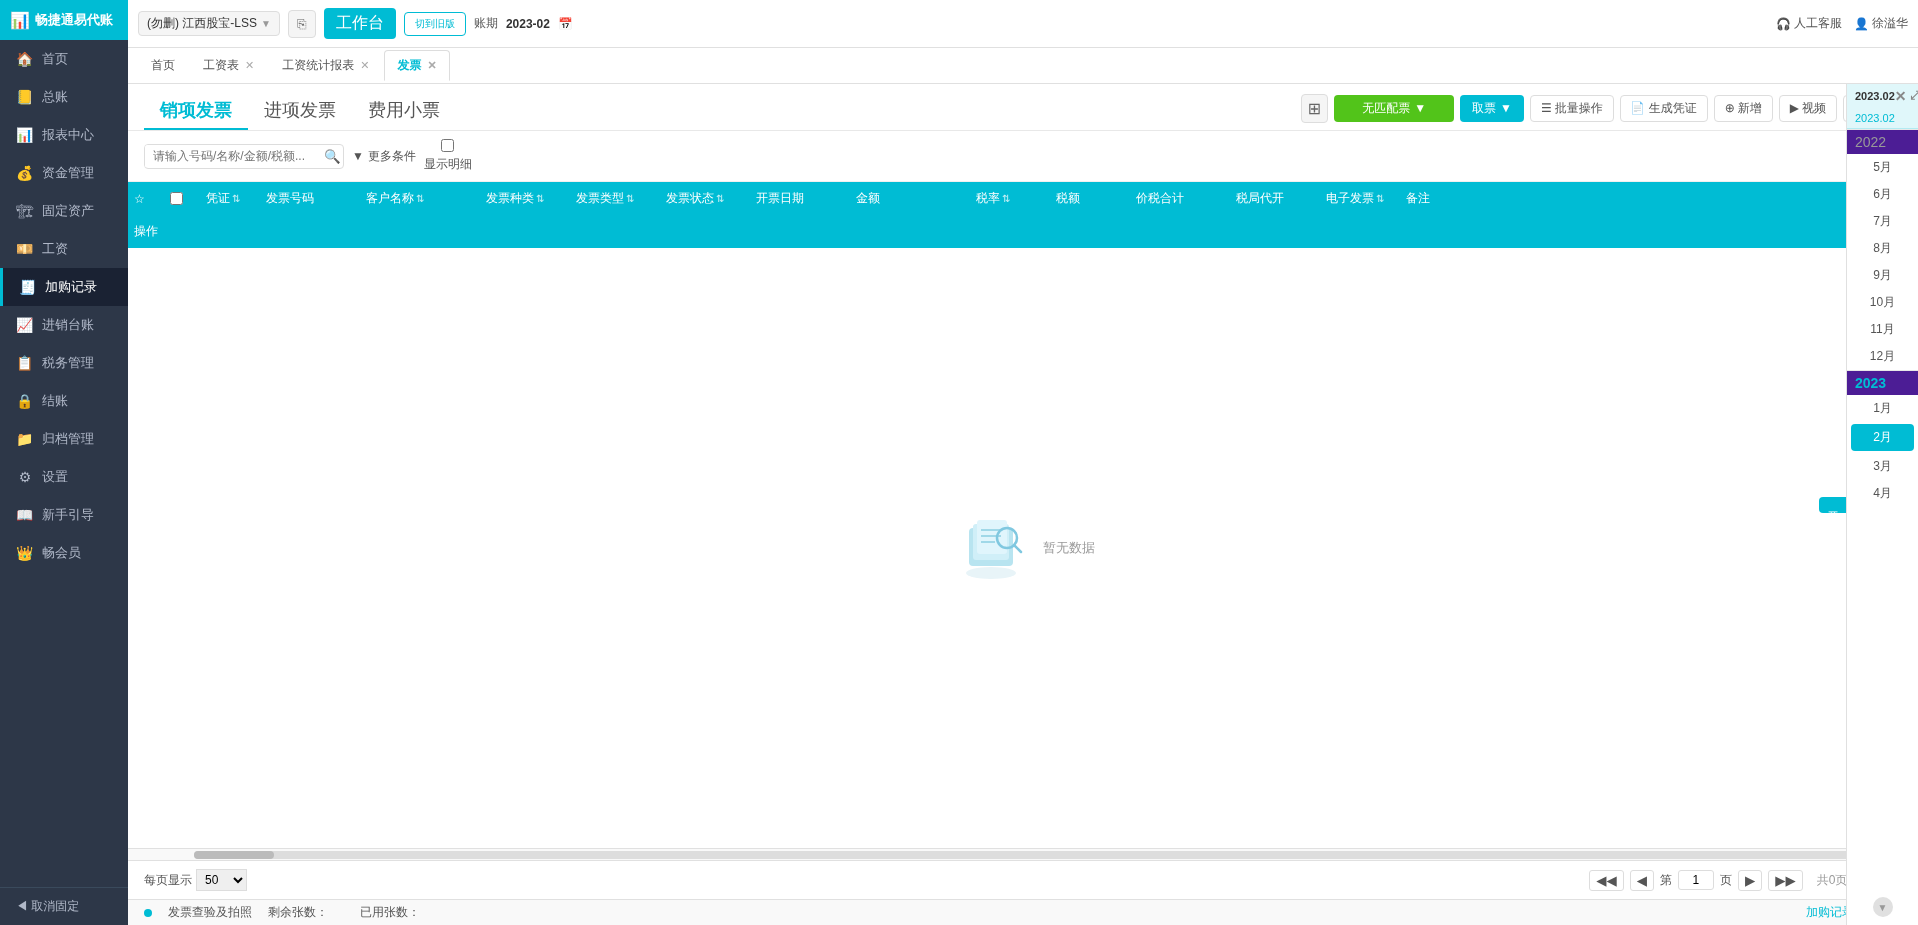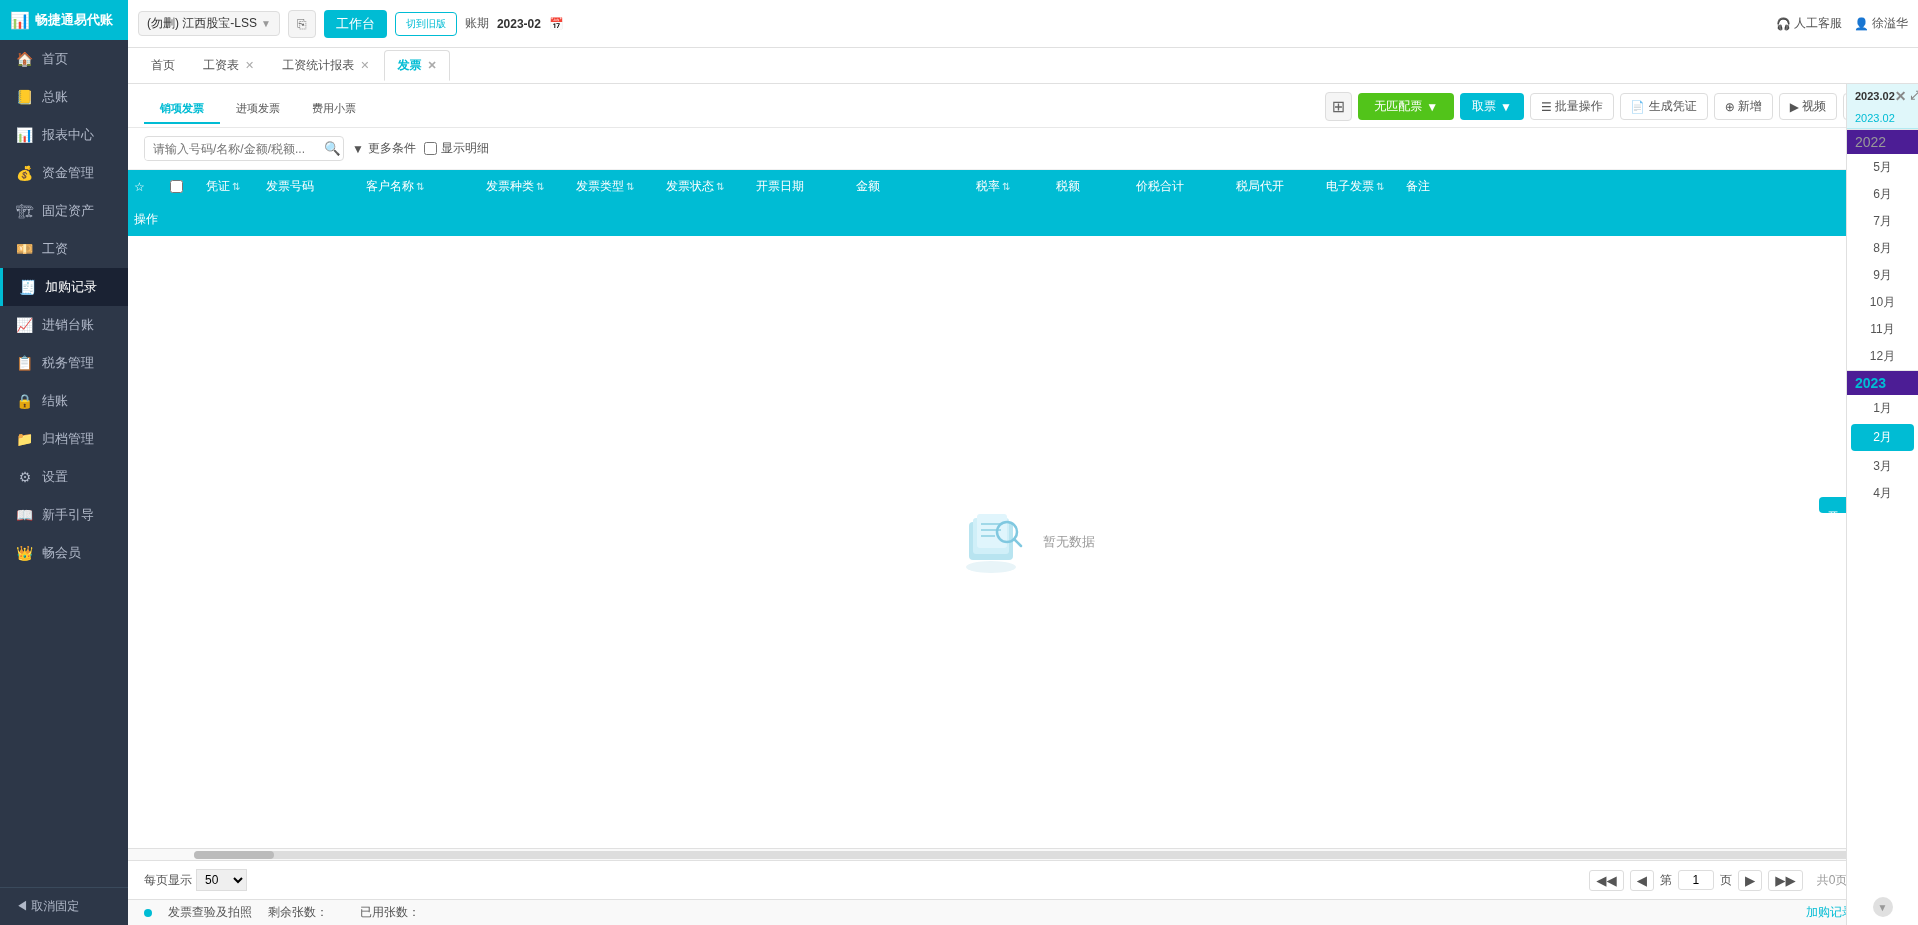--- a/index.html
+++ b/index.html
@@ -96,21 +96,21 @@
       cursor: pointer;
       color: #666;
     }
     .workbench-btn {
       background: #00bcd4;
       color: #fff;
       border: none;
       border-radius: 4px;
       padding: 5px 12px;
       cursor: pointer;
-      font-size: 13px;
+      font-size: 16px;
     }
     .switch-btn {
       border: 1px solid #00bcd4;
       color: #00bcd4;
       background: #fff;
       border-radius: 4px;
       padding: 4px 10px;
       cursor: pointer;
       font-size: 10px;
     }
@@ -176,21 +176,21 @@
       display: flex;
       align-items: center;
       padding: 8px 16px 0;
       border-bottom: 1px solid #e8e8e8;
       gap: 0;
       flex-shrink: 0;
     }
     .sub-tab {
       padding: 6px 16px;
       cursor: pointer;
-      font-size: 11px;
+      font-size: 18px;
       color: #555;
       border-bottom: 2px solid transparent;
     }
     .sub-tab.active {
       color: #00bcd4;
       border-bottom: 2px solid #00bcd4;
       font-weight: bold;
     }
 
     
@@ -235,27 +235,28 @@
       cursor: pointer;
       font-size: 12px;
     }
     .show-detail-cb {
       display: flex;
       align-items: center;
       gap: 4px;
       font-size: 12px;
       color: #555;
       cursor: pointer;
+      flex-direction: column;
     }
     .btn-green {
       background: #52c41a;
       color: #fff;
       border: none;
       border-radius: 4px;
-      padding: 5px 16px;
+      padding: 5px 28px;
       cursor: pointer;
       font-size: 12px;
       display: flex;
       align-items: center;
       gap: 4px;
     }
     .btn-teal {
       background: #00bcd4;
       color: #fff;
       border: none;

